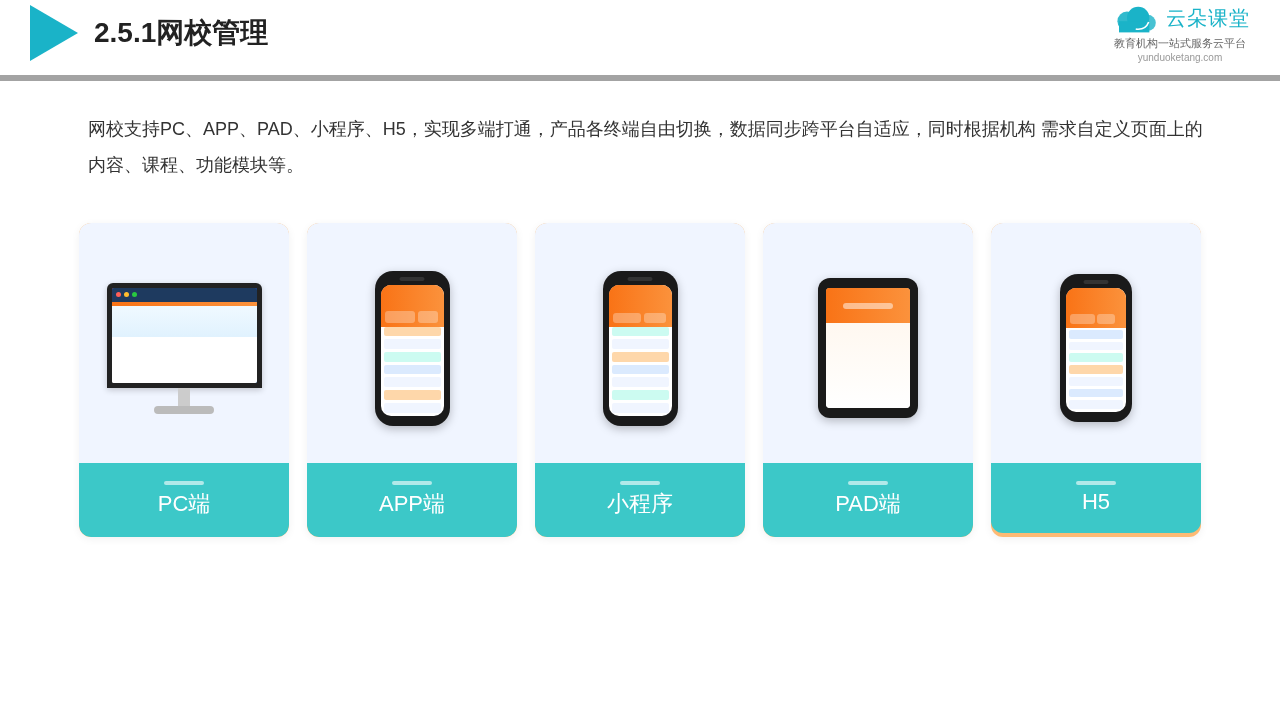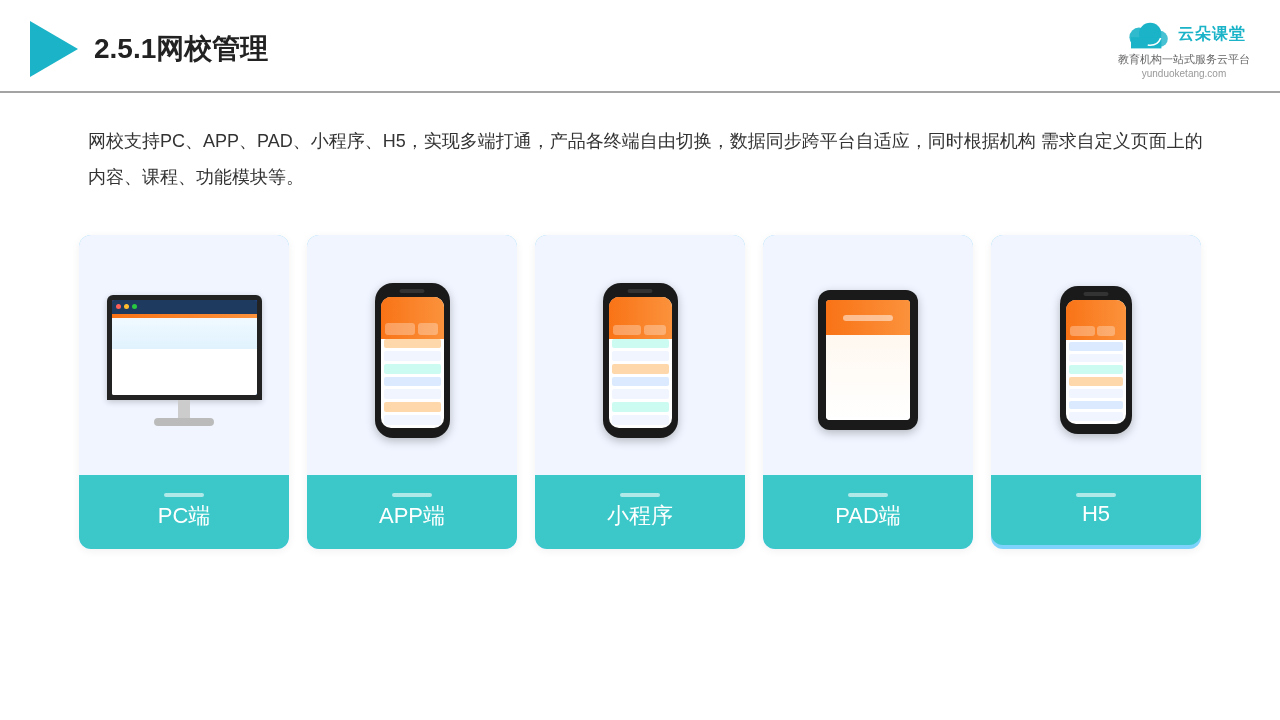--- a/index.html
+++ b/index.html
@@ -10,22 +10,22 @@
       font-family: 'Microsoft YaHei', 'PingFang SC', sans-serif;
       overflow: hidden;
       position: relative;
     }
 
     
     .header {
       display: flex;
       align-items: center;
       justify-content: space-between;
-      padding: 18px 30px 12px 30px;
-      border-bottom: 2px solid #a3a3a3;
+      padding: 2px 30px 12px 30px;
+      border-bottom: 6px solid #a3a3a3;
     }
     .header-left {
       display: flex;
       align-items: center;
       gap: 16px;
     }
     .logo-triangle {
       width: 0;
       height: 0;
       border-top: 28px solid transparent;
@@ -45,23 +45,23 @@
     .cloud-logo {
       display: flex;
       align-items: center;
       gap: 6px;
     }
     .cloud-icon-svg {
       width: 50px;
       height: 32px;
     }
     .logo-text-main {
-      font-size: 16px;
+      font-size: 20px;
       color: #1ab3c8;
-      font-weight: bold;
+      font-weight: normal;
       letter-spacing: 1px;
     }
     .logo-tagline {
       font-size: 11px;
       color: #666;
       text-align: right;
       margin-top: 2px;
     }
     .logo-url {
       font-size: 10px;
@@ -79,21 +79,21 @@
 
     
     .cards-container {
       display: flex;
       gap: 18px;
       padding: 20px 55px;
       justify-content: center;
     }
 
     .card {
-      background: #7dd3fc;
+      background: #fdba74;
       border-radius: 12px;
       width: 210px;
       display: flex;
       flex-direction: column;
       overflow: hidden;
       box-shadow: 0 2px 8px rgba(0,0,0,0.06);
     }
 
     .card-image-area {
       height: 240px;

